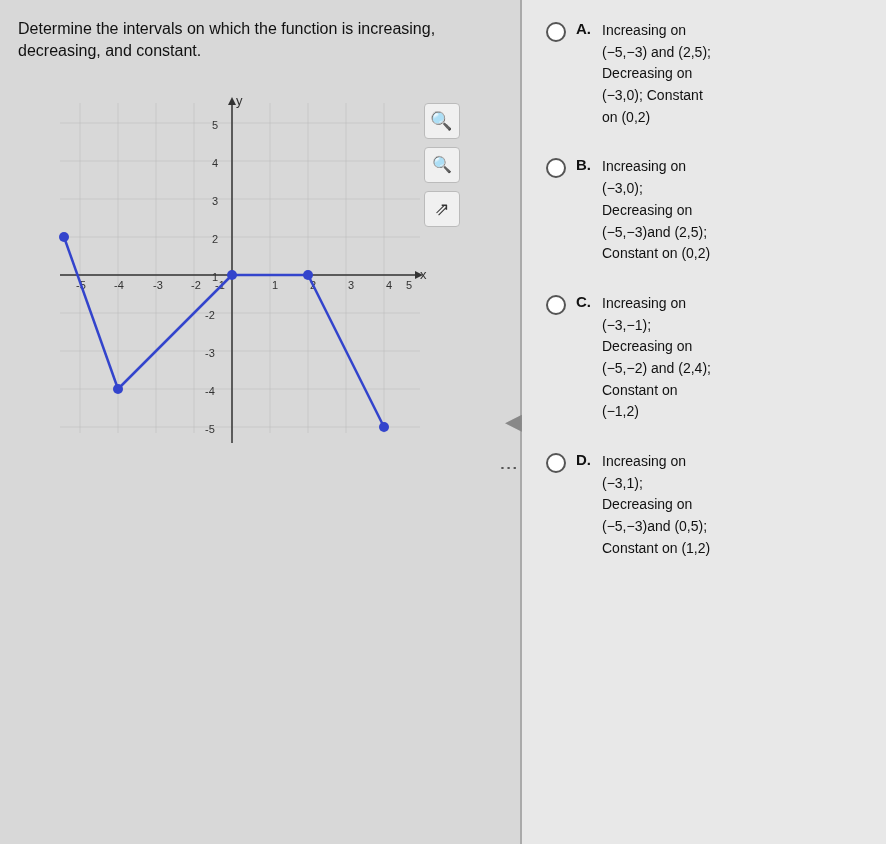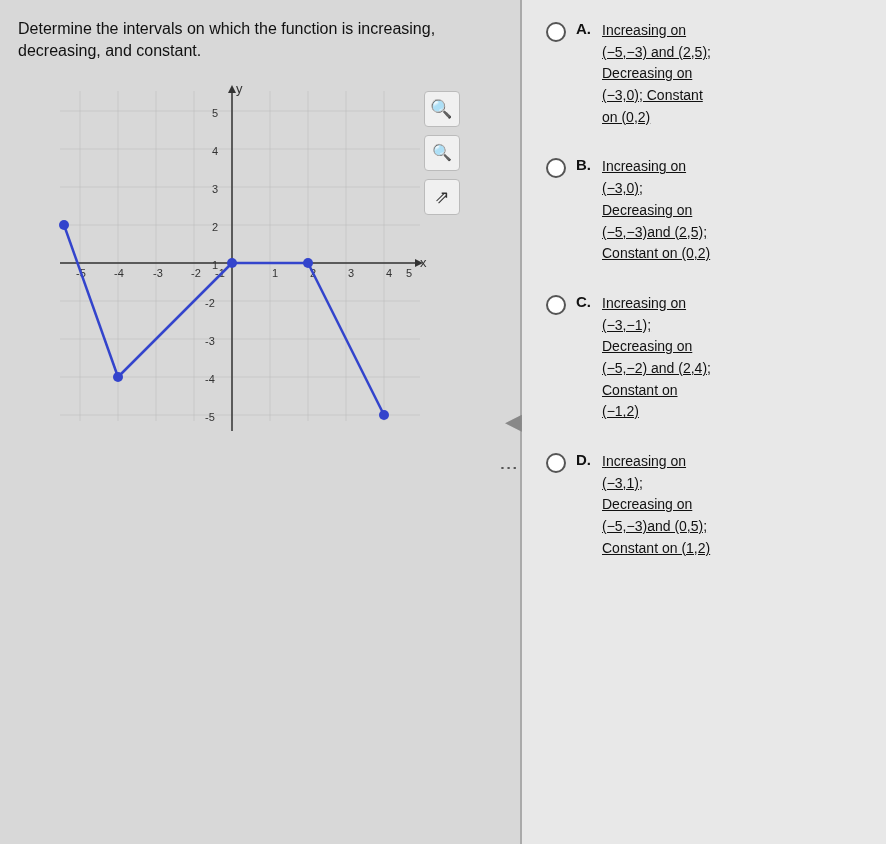--- a/index.html
+++ b/index.html
@@ -19,21 +19,21 @@
       padding: 18px 18px 18px 18px;
       position: relative;
       display: flex;
       flex-direction: column;
     }
 
     .question-text {
       font-size: 16px;
       line-height: 1.4;
       color: #111;
-      margin-bottom: 8px;
+      margin-bottom: 20px;
     }
 
     .graph-area {
       position: relative;
       width: 420px;
       height: 380px;
       margin: 0 auto;
       margin-top: 10px;
     }
 
@@ -100,21 +100,20 @@
       font-weight: bold;
       color: #111;
       margin-right: 4px;
       min-width: 18px;
     }
 
     .option-text {
       font-size: 14px;
       color: #111;
       line-height: 1.55;
-      text-decoration: underline;
     }
 
     .option-content {
       display: flex;
       gap: 4px;
       align-items: flex-start;
     }
   </style>
 </head>
 <body>

